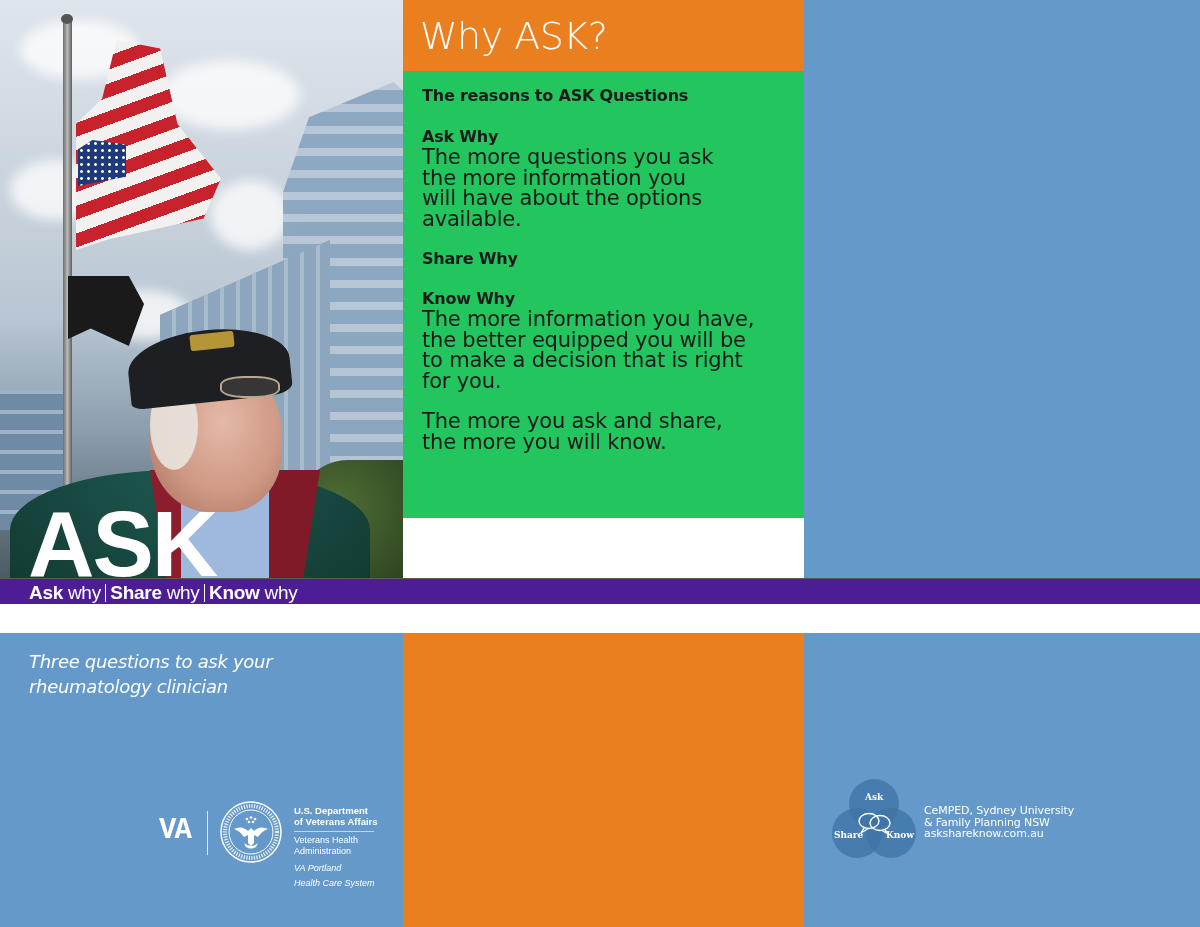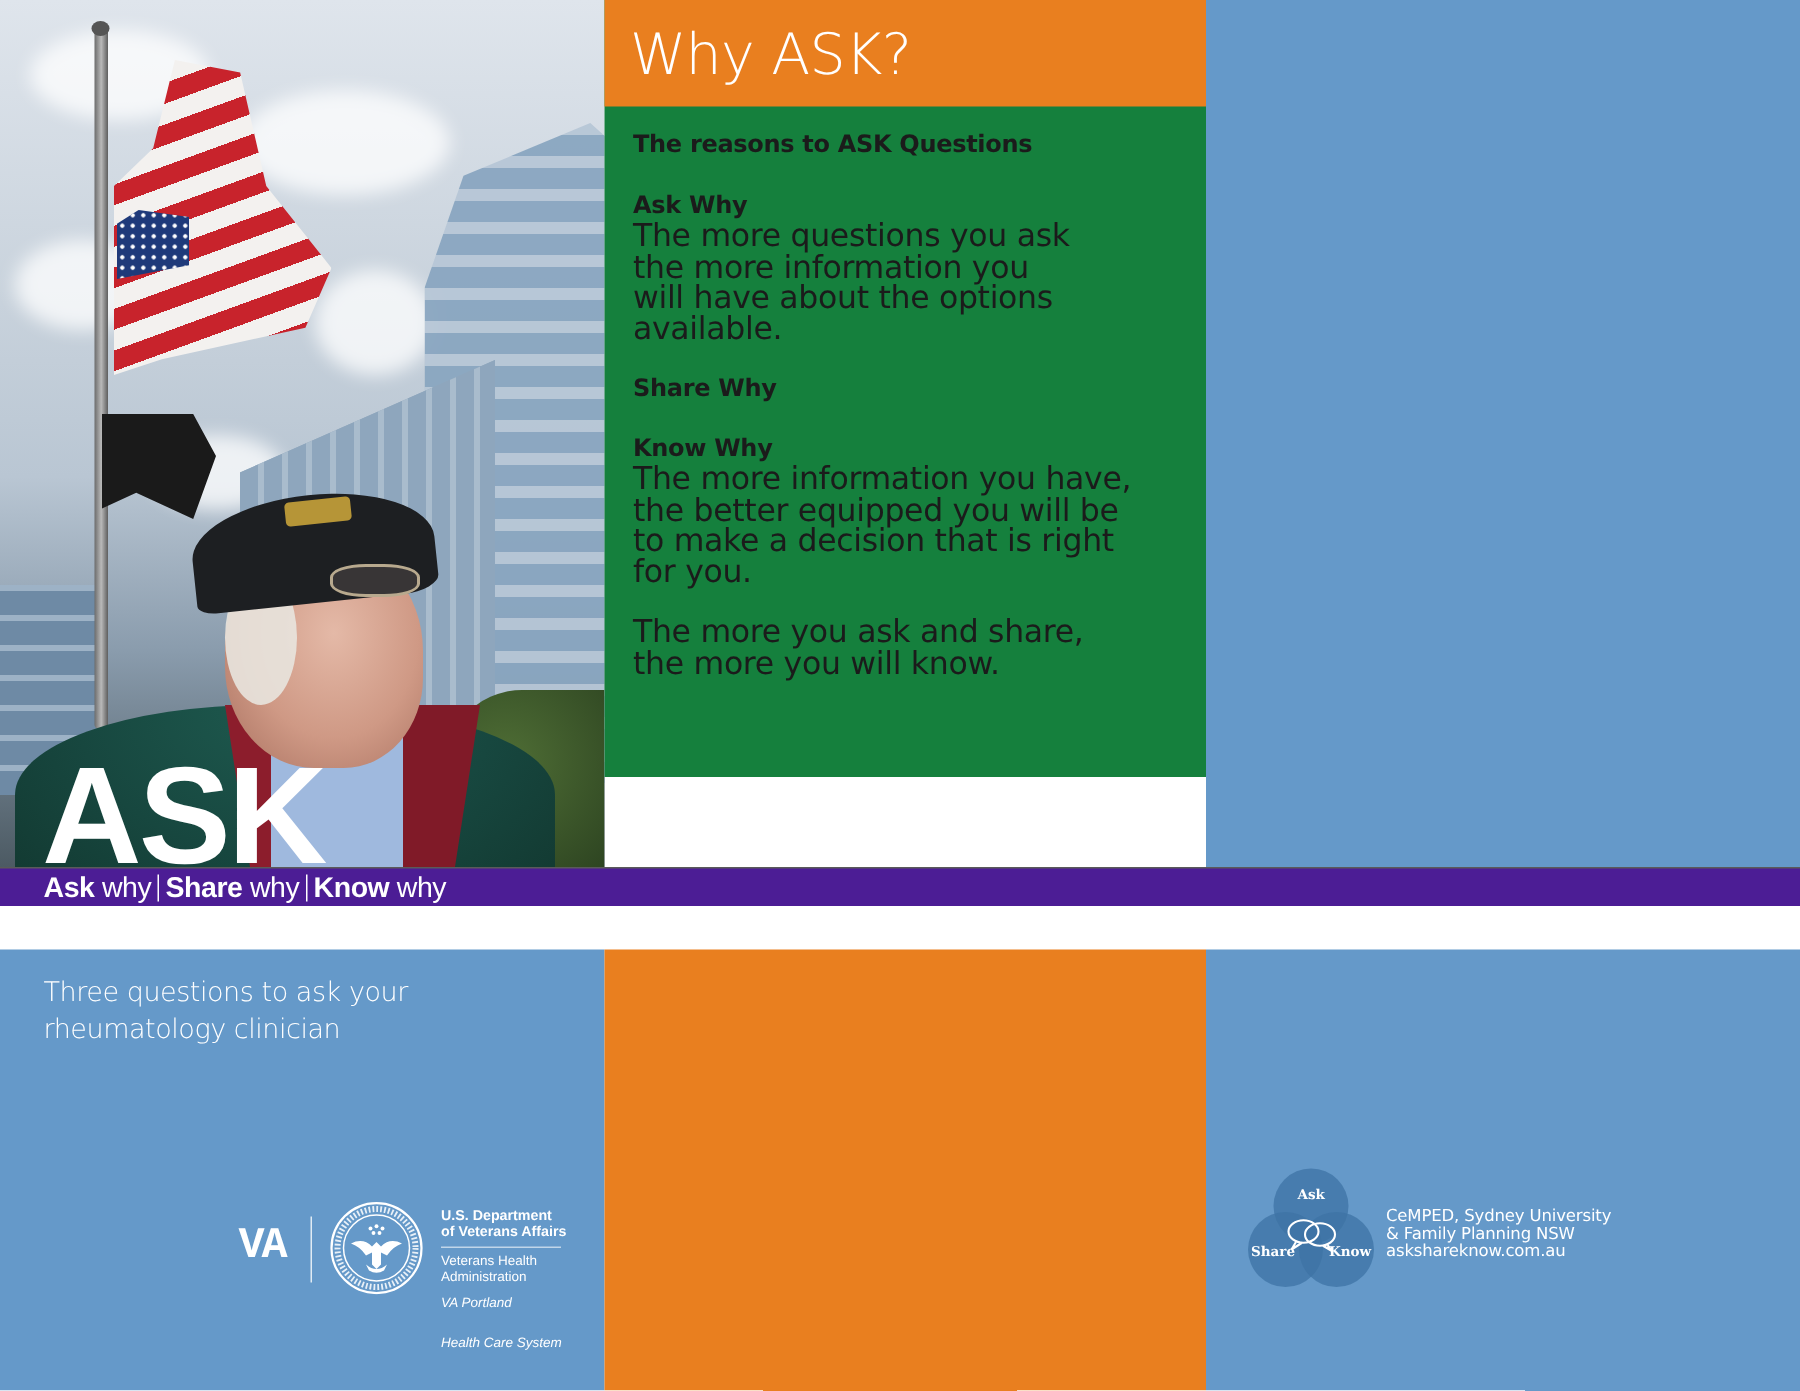--- a/index.html
+++ b/index.html
@@ -74,21 +74,21 @@
     #photo .cap-badge { position: absolute; left: 190px; top: 333px; width: 44px; height: 16px; background: #c8a23a; border-radius: 3px; transform: rotate(-6deg); opacity: 0.9; }
     #photo .glasses { position: absolute; left: 220px; top: 376px; width: 60px; height: 22px; border: 2px solid #b8a98e; border-radius: 40%; background: rgba(90,80,80,0.45); }
 
     #ask-wordmark {
       position: absolute; left: 28px; top: 504px;
       font-family: "Liberation Sans", sans-serif; font-weight: 700;
       font-size: 92px; line-height: 80px; color: #ffffff; letter-spacing: -2px;
     }
 
     
-    #why-panel { left: 403px; top: 0; width: 401px; height: 518px; background: #15803d; }
+    #why-panel { left: 403px; top: 0; width: 401px; height: 518px; background: #22c55e; }
     #why-header { position: absolute; left: 0; top: 0; width: 401px; height: 71px; background: #e97f1f; }
     #why-title {
       position: absolute; left: 17px; top: 14px; font-size: 38px; line-height: 44px; color: #ffffff;
       font-family: "DejaVu Sans", sans-serif; font-weight: 300; letter-spacing: -0.5px;
     }
     #why-body { position: absolute; left: 19px; top: 85px; width: 370px; color: #1b1b1b; font-family: "DejaVu Sans", sans-serif; }
     #why-body .lead { font-weight: 700; font-size: 16px; line-height: 22px; margin-bottom: 20px; letter-spacing: -0.2px; }
     #why-body .section { margin-bottom: 20px; }
     #why-body h3 { font-weight: 700; font-size: 16px; line-height: 20px; letter-spacing: -0.2px; }
     #why-body p { font-size: 21px; line-height: 20.5px; letter-spacing: -0.2px; }
@@ -103,21 +103,21 @@
     #tagline .sep { display: inline-block; width: 1.5px; height: 18px; background: #ffffff; margin: 0 4px; vertical-align: -3px; }
 
     
     #bottom-left { left: 0; top: 633px; width: 403px; height: 294px; background: #6599c9; }
     #bottom-mid { left: 403px; top: 633px; width: 401px; height: 294px; background: #e97f1f; }
     #bottom-right { left: 804px; top: 633px; width: 396px; height: 294px; background: #6599c9; }
 
     #cover-subtitle {
       position: absolute; left: 29px; top: 16px; width: 300px;
       font-family: "DejaVu Sans", sans-serif; font-weight: 300;
-      font-size: 18px; line-height: 25px; color: #ffffff; letter-spacing: -0.3px;
+      font-size: 18px; line-height: 25px; color: #ffffff; letter-spacing: -0.3px; font-style: italic;
     }
 
     
     #va-logo { position: absolute; left: 148px; top: 168px; width: 240px; height: 95px; color: #ffffff; }
     #va-letters { position: absolute; left: 0; top: 10px; font-family: Liberation Mono, monospace; font-weight: 700; font-size: 29px; letter-spacing: -2px; line-height: 40px; margin-left: 11px; }
     #va-divider { position: absolute; left: 59px; top: 10px; width: 1px; height: 44px; background: rgba(255,255,255,0.8); }
     #va-seal { position: absolute; left: 72px; top: 0; width: 62px; height: 62px; }
     #va-text { position: absolute; left: 146px; top: 4px; width: 92px; font-family: "Liberation Sans", sans-serif; }
     #va-text .dept { font-weight: 700; font-size: 9.5px; line-height: 11px; }
     #va-text .rule { height: 1px; background: rgba(255,255,255,0.6); margin: 4px 0 3px; width: 80px; }
@@ -215,21 +215,21 @@
         <path d="M24 42 Q31 48 38 42 L36 46 Q31 49 26 46 Z"></path>
       </g>
     </svg>
     <div id="va-text">
       <div class="dept">U.S. Department</div>
       <div class="dept">of Veterans Affairs</div>
       <div class="rule"></div>
       <div class="vha">Veterans Health</div>
       <div class="vha">Administration</div>
       <div class="facility">VA Portland</div>
-      <div class="facility" style="margin-top:16px;">Health Care System</div>
+      <div class="facility" style="margin-top:4px;">Health Care System</div>
     </div>
   </div>
 </div>
 
 <div id="bottom-mid" class="panel"></div>
 
 <div id="bottom-right" class="panel">
   <div id="ask-logo">
     <svg id="venn" viewBox="0 0 85 85">
       <circle cx="42" cy="26" r="25" fill="#3d73a4" opacity="0.75"></circle>

